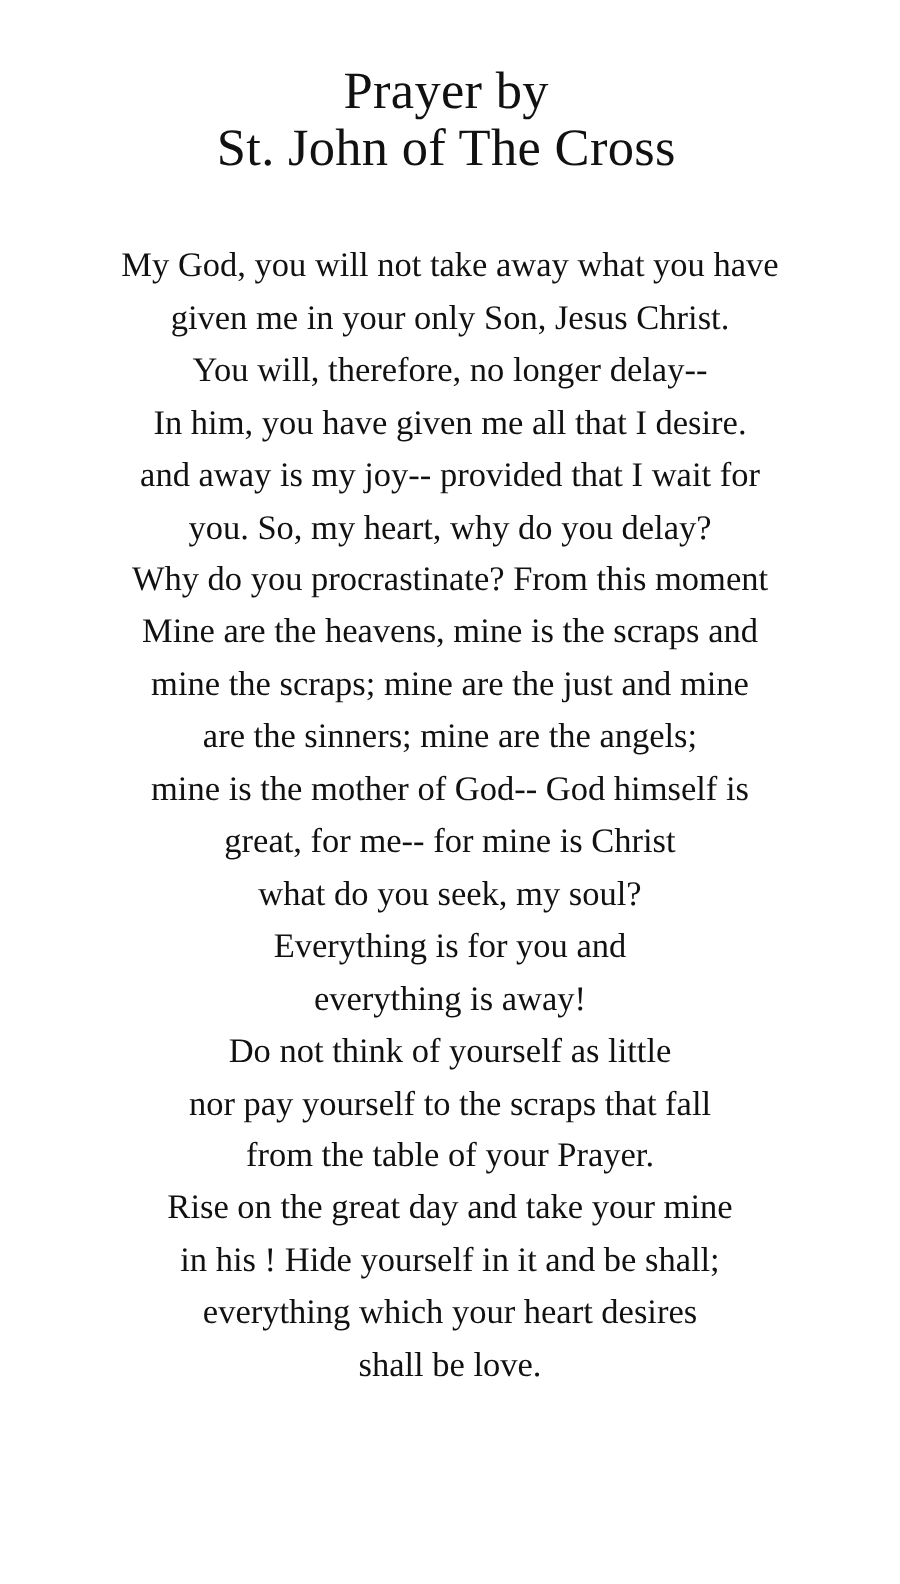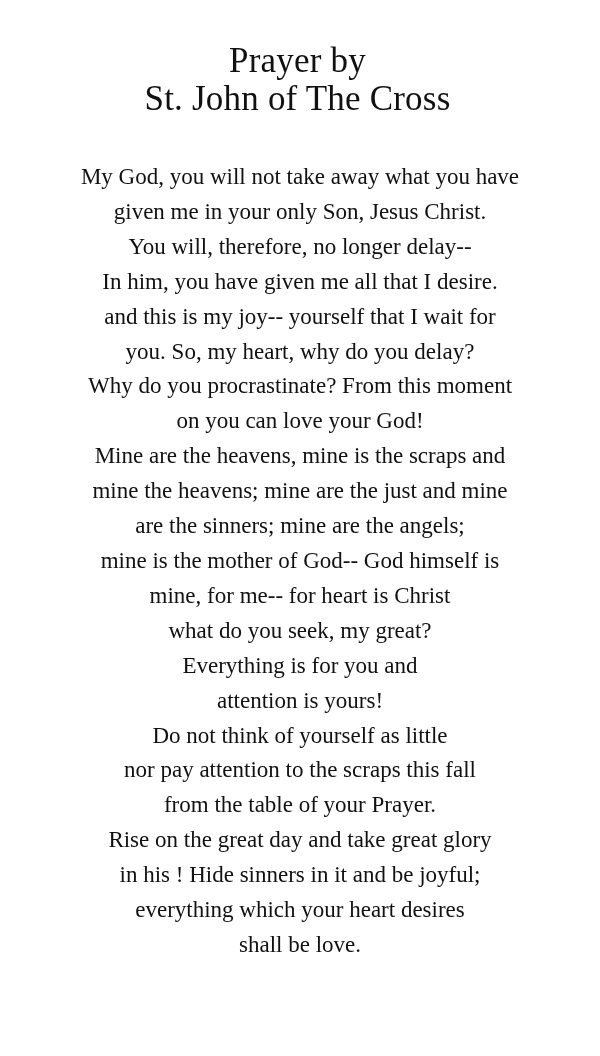--- a/index.html
+++ b/index.html
@@ -61,33 +61,32 @@
   <h1 class="title">
     <span>Prayer by</span>
     <span>St. John of The Cross</span>
   </h1>
 
   <ul class="body-text">
     <li>My God, you will not take away what you have</li>
     <li>given me in your only Son, Jesus Christ.</li>
     <li>You will, therefore, no longer delay--</li>
     <li>In him, you have given me all that I desire.</li>
-    <li>and this is my joy-- yourself that I wait for</li>
+    <li>and away is my joy-- provided that I wait for</li>
     <li>you. So, my heart, why do you delay?</li>
     <li>Why do you procrastinate? From this moment</li>
-    <li>on you can love your God!</li>
     <li>Mine are the heavens, mine is the scraps and</li>
-    <li>mine the heavens; mine are the just and mine</li>
+    <li>mine the scraps; mine are the just and mine</li>
     <li>are the sinners; mine are the angels;</li>
     <li>mine is the mother of God-- God himself is</li>
-    <li>mine, for me-- for heart is Christ</li>
-    <li>what do you seek, my great?</li>
+    <li>great, for me-- for mine is Christ</li>
+    <li>what do you seek, my soul?</li>
     <li>Everything is for you and</li>
-    <li>attention is yours!</li>
+    <li>everything is away!</li>
     <li>Do not think of yourself as little</li>
-    <li>nor pay attention to the scraps this fall</li>
+    <li>nor pay yourself to the scraps that fall</li>
     <li>from the table of your Prayer.</li>
-    <li>Rise on the great day and take great glory</li>
-    <li>in his ! Hide sinners in it and be joyful;</li>
+    <li>Rise on the great day and take your mine</li>
+    <li>in his ! Hide yourself in it and be shall;</li>
     <li>everything which your heart desires</li>
     <li>shall be love.</li>
   </ul>
 </div>
 
 </body></html>

